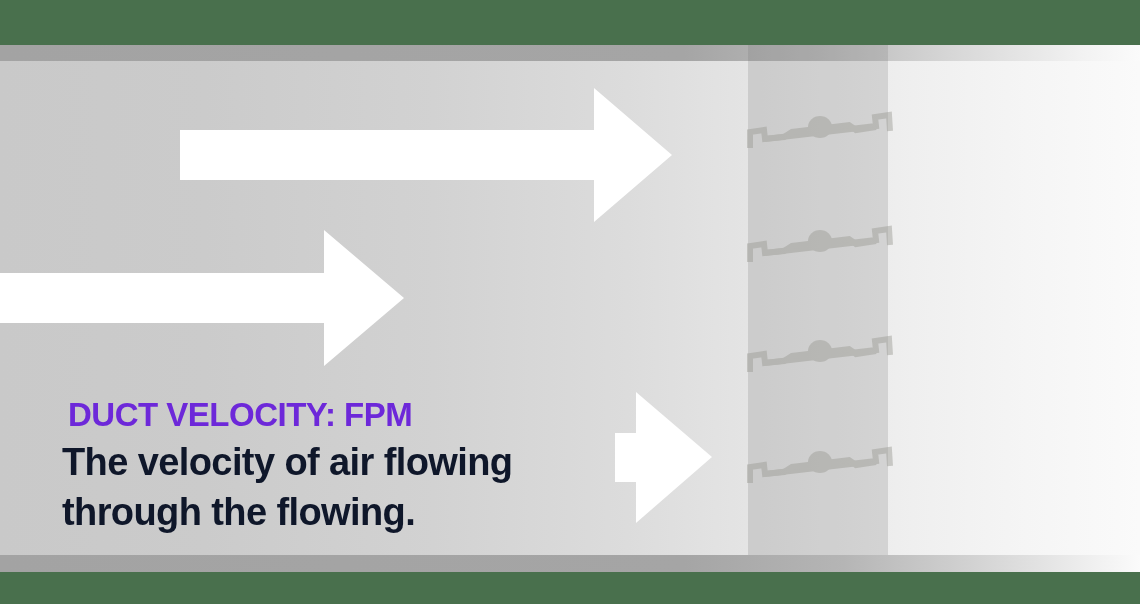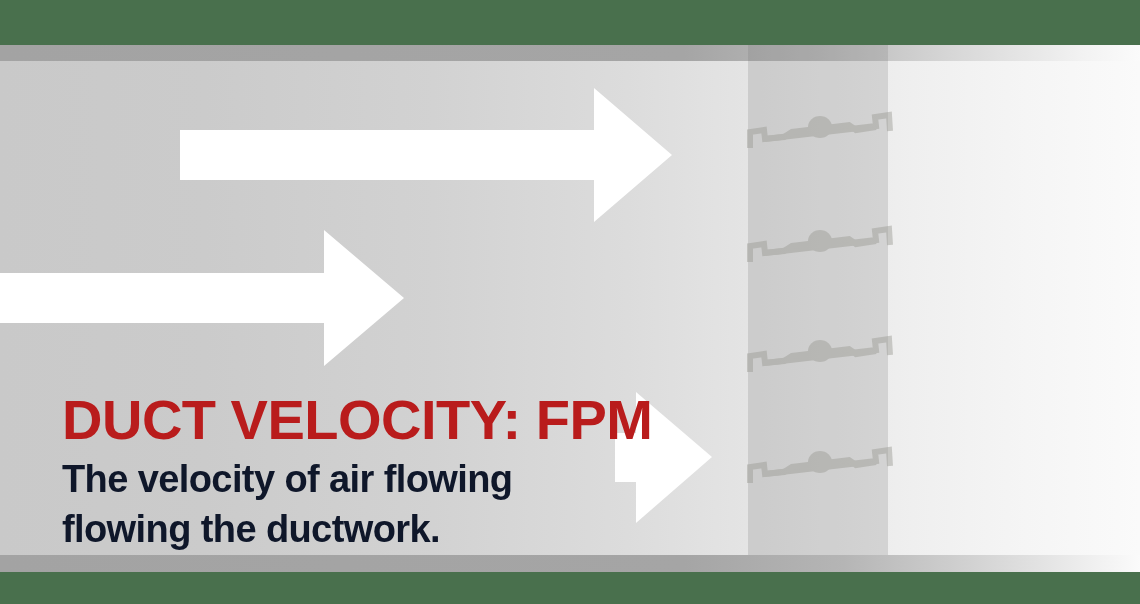--- a/index.html
+++ b/index.html
@@ -97,26 +97,26 @@
   .arrow svg { display: block; }
 
   
   .caption {
     position: absolute;
     left: 62px;
     top: 392px;
     width: 600px;
   }
   .caption-title {
-    font-size: 56px;
+    font-size: 33px;
     font-weight: bold;
     line-height: 1.0;
     letter-spacing: -0.5px;
-    color: #b91c1c;
-    margin: 0;
+    color: #6d28d9;
+    margin: 6px;
     white-space: nowrap;
   }
   .caption-line {
     font-size: 38px;
     font-weight: bold;
     line-height: 1.32;
     letter-spacing: -0.6px;
     color: #0f172a;
     margin: 0;
     white-space: nowrap;
@@ -191,16 +191,16 @@
       <polygon points="0,41 21,41 21,0 97,65 21,131 21,90 0,90" fill="#ffffff"></polygon>
     </svg>
   </div>
 
   <div class="frame-bar top"></div>
   <div class="frame-bar bottom"></div>
 
   <div class="caption">
     <div class="caption-title">DUCT VELOCITY: FPM</div>
     <div class="caption-line first">The velocity of air flowing</div>
-    <div class="caption-line">flowing the ductwork.</div>
+    <div class="caption-line">through the flowing.</div>
   </div>
 
 </div>
 
 </body></html>

